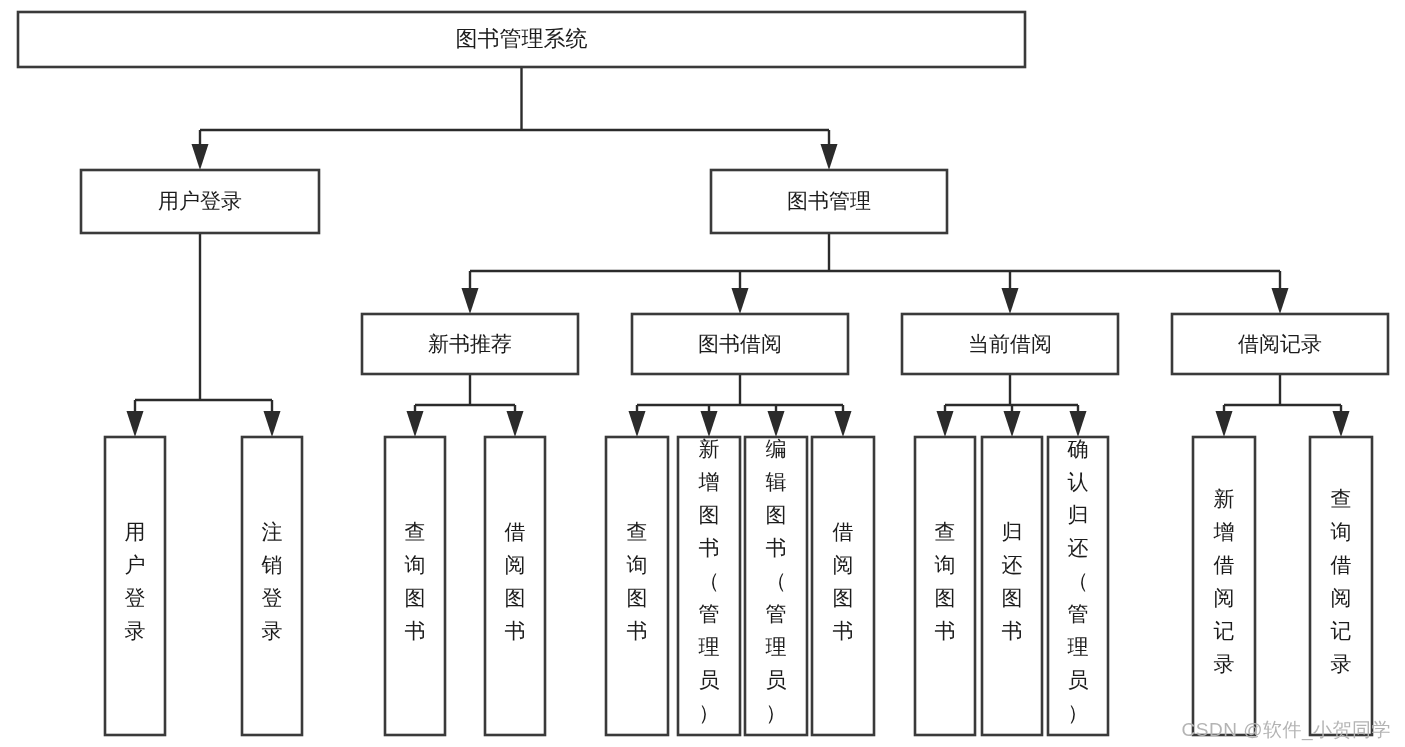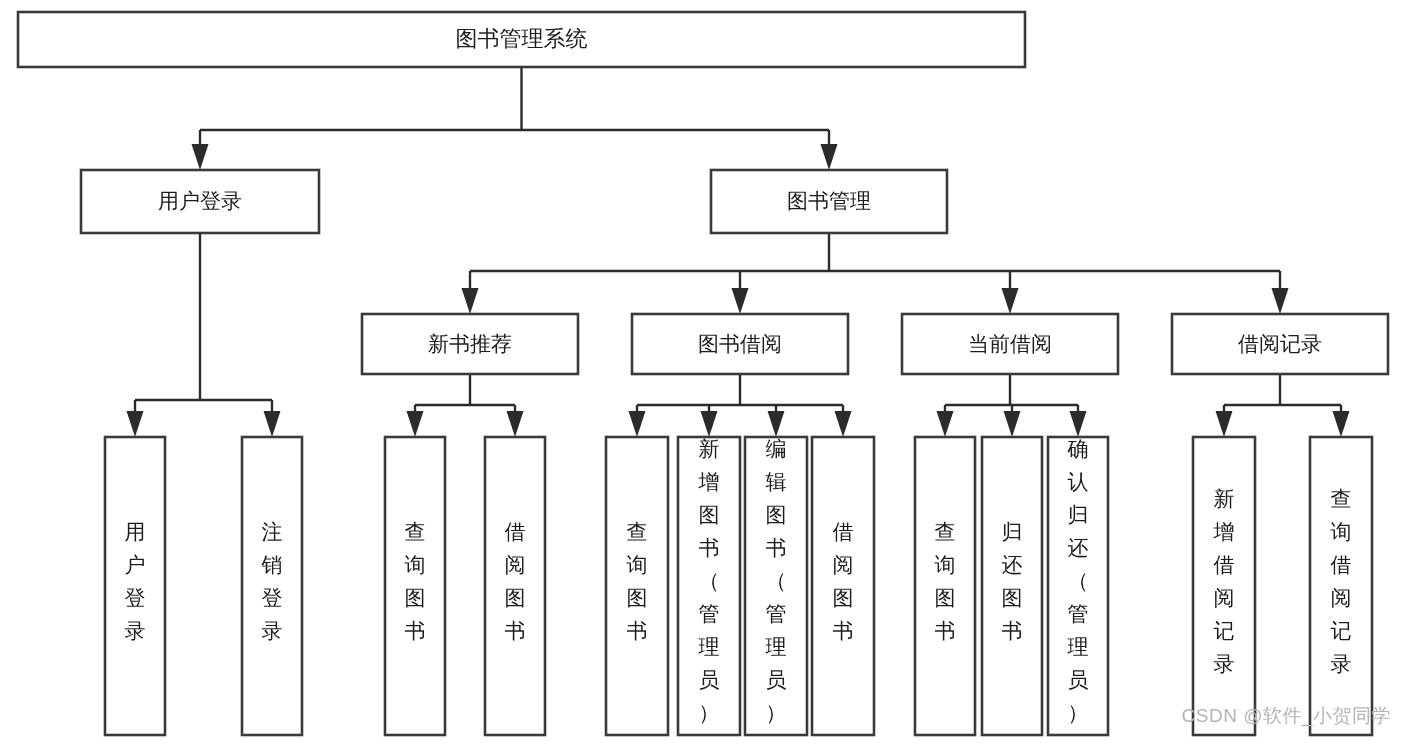--- a/index.html
+++ b/index.html
@@ -54,21 +54,21 @@
     fill: none;
     stroke-linecap: butt;
   }
   .edge-arrow {
     fill: #2b2b2b;
     stroke: none;
   }
   .watermark {
     position: absolute;
     right: 14px;
-    bottom: 18px;
+    bottom: 4px;
     font-family: "Liberation Sans", "DejaVu Sans", sans-serif;
     font-size: 19px;
     color: #b4b4b4;
     white-space: nowrap;
     letter-spacing: 0.5px;
     pointer-events: none;
   }
 </style>
 </head>
 <body>

